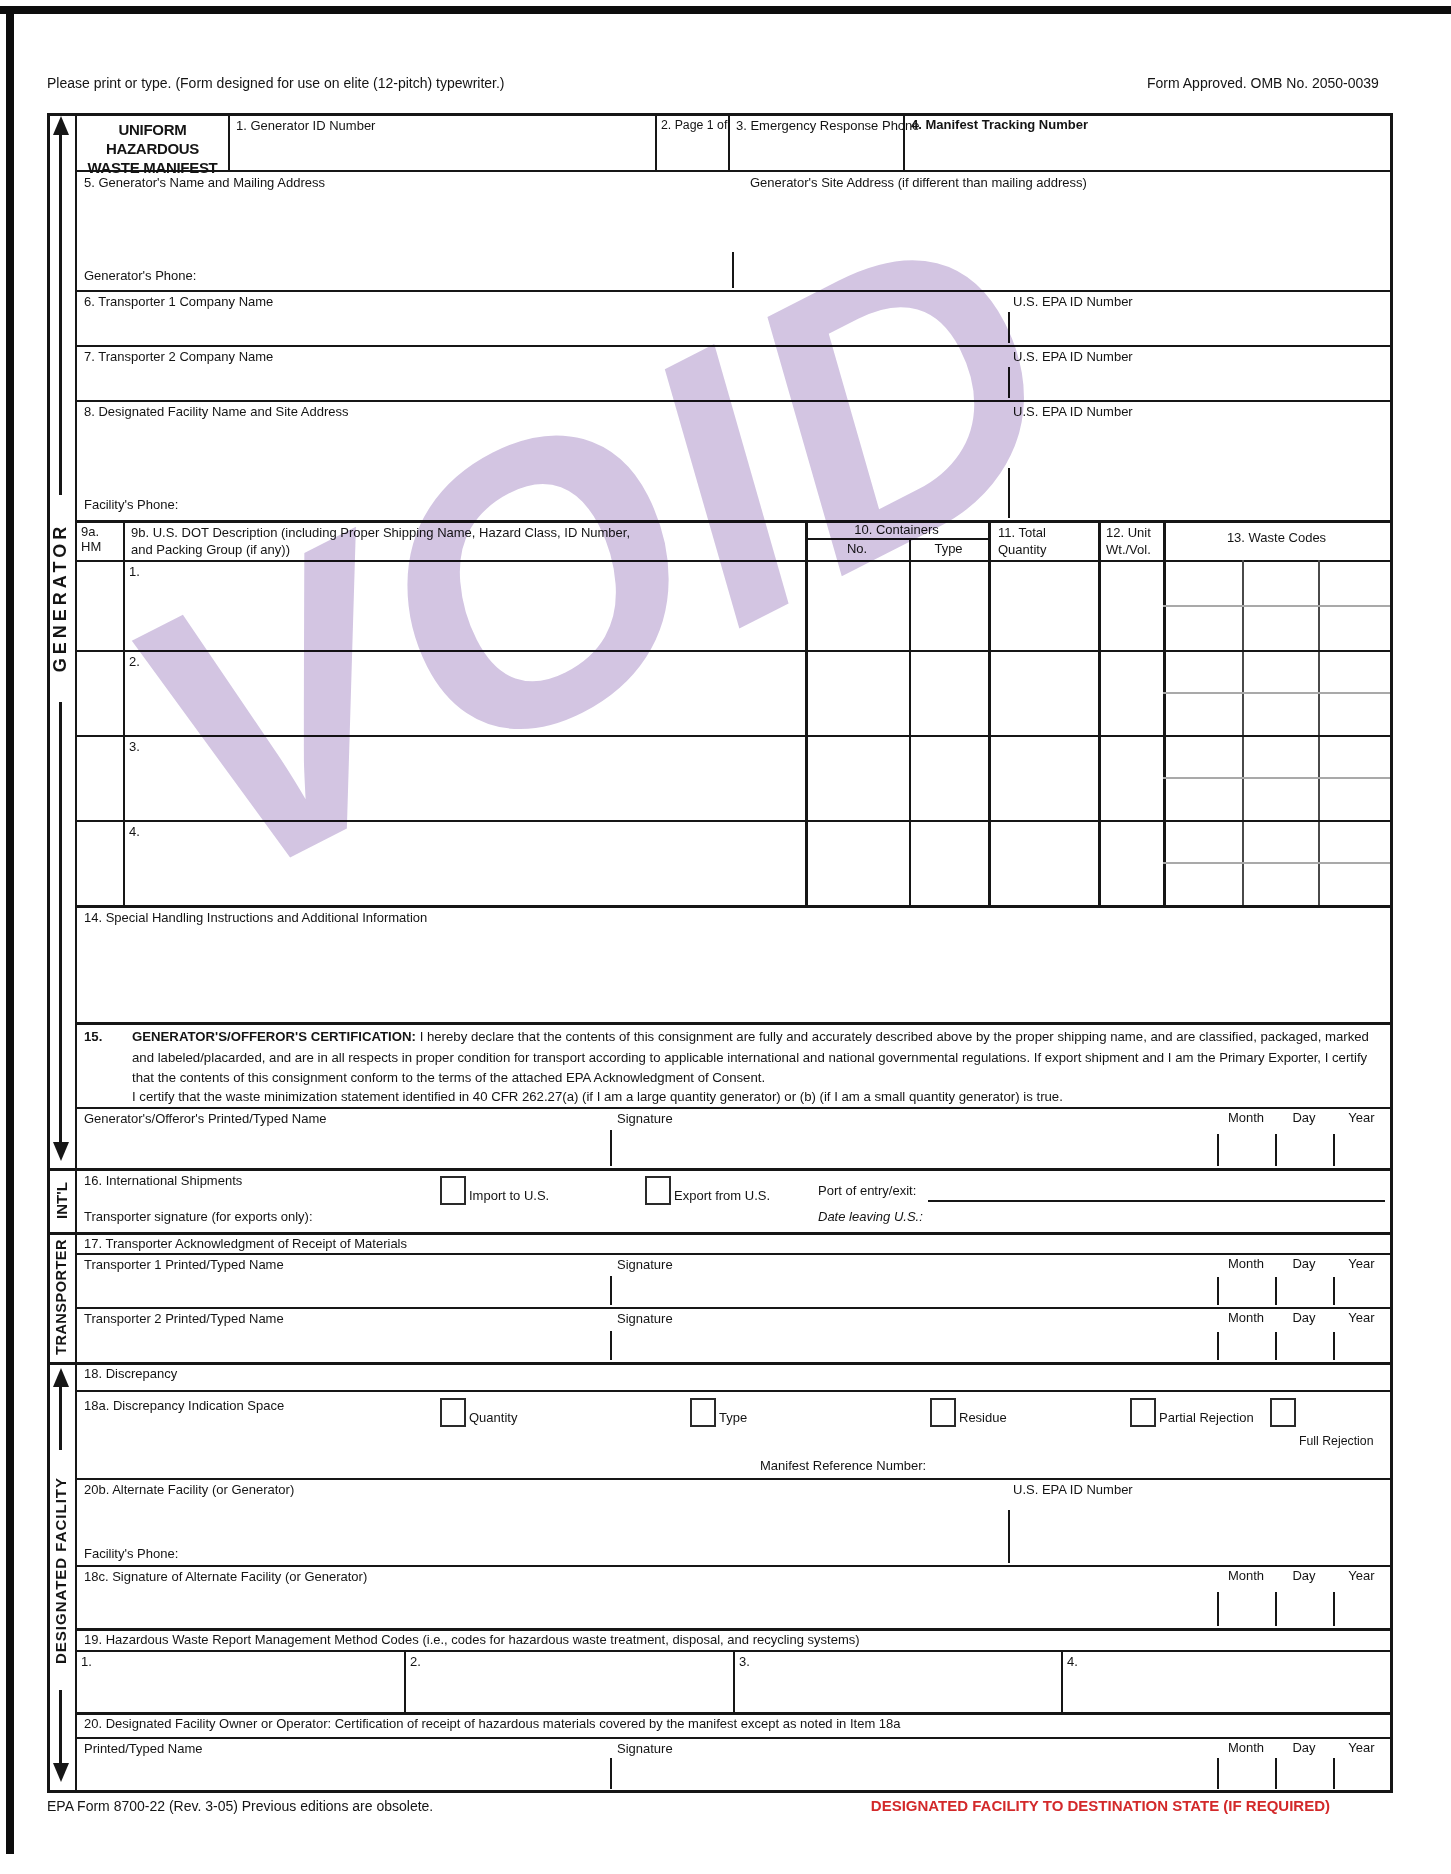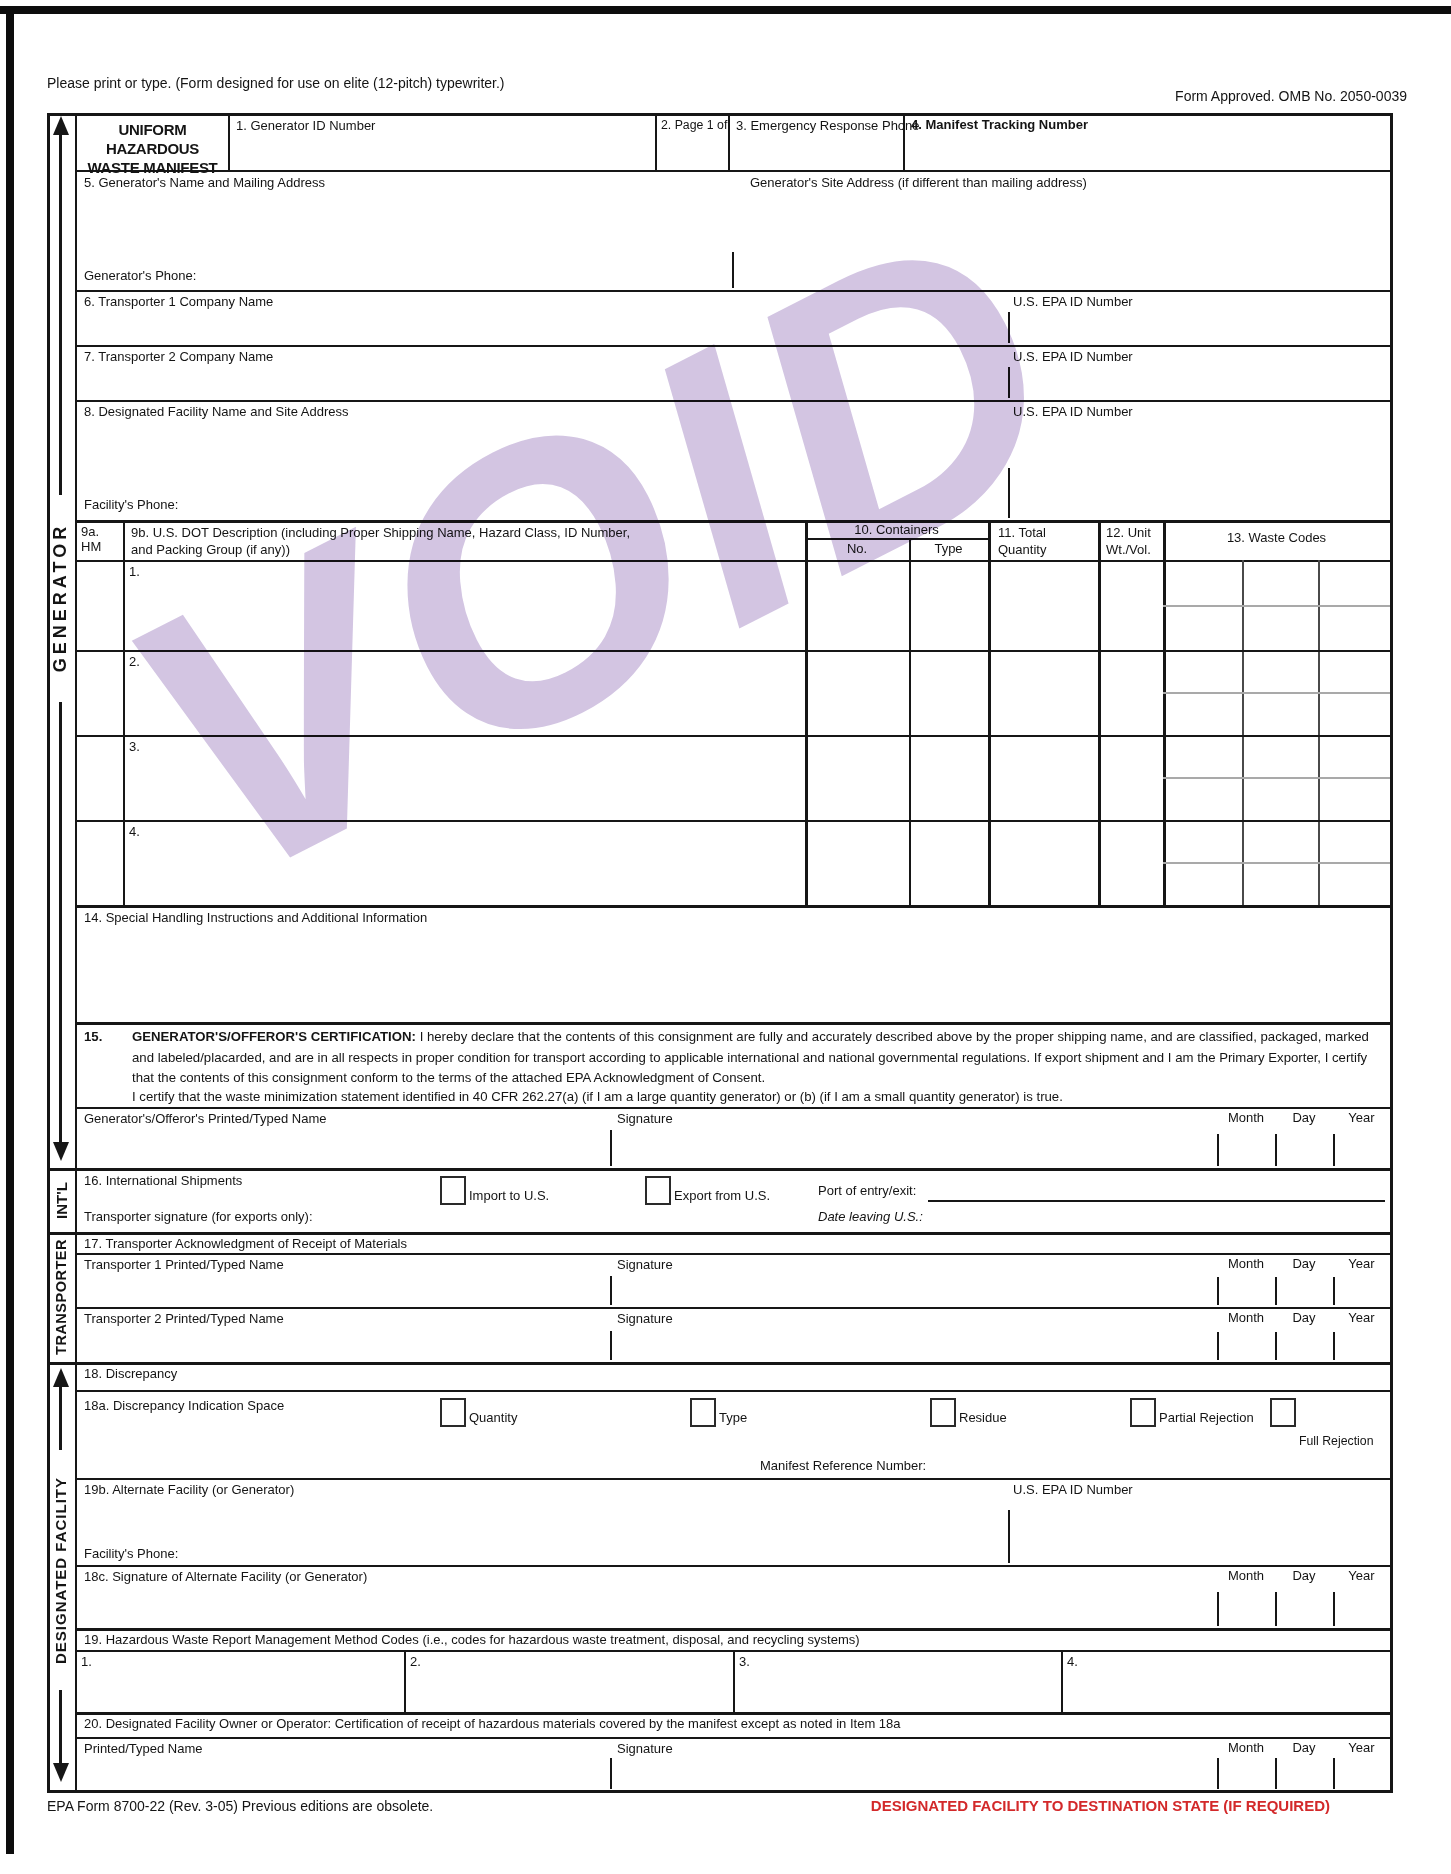--- a/index.html
+++ b/index.html
@@ -35,21 +35,21 @@
 <body>
 
 <div id="page">
 
   <div class="a" style="left:0;top:6px;width:1451px;height:8px;background:#0d0d0d;"></div>
   <div class="a" style="left:6px;top:6px;width:8px;height:1848px;background:#0d0d0d;"></div>
 
   <div id="watermark">VOID</div>
 
   <div class="lbl" style="left:47px;top:76px;font-size:14px;">Please print or type. (Form designed for use on elite (12-pitch) typewriter.)</div>
-  <div class="lbl" style="left:1147px;top:76px;width:260px;text-align:right;font-size:14px;margin-top:13px;">Form Approved. OMB No. 2050-0039</div>
+  <div class="lbl" style="left:1147px;top:76px;width:260px;text-align:left;font-size:14px;">Form Approved. OMB No. 2050-0039</div>
 
   <div class="hl h3" style="left:47px;top:113px;width:1346px;"></div>
   <div class="vl v3" style="left:47px;top:113px;height:1680px;"></div>
   <div class="vl" style="left:75px;top:113px;height:1677px;"></div>
   <div class="vl v3" style="left:1390px;top:113px;height:1680px;"></div>
   <div class="hl h3" style="left:47px;top:1790px;width:1346px;"></div>
 
   <div class="hl h3" style="left:47px;top:1168px;width:1343px;"></div>
   <div class="hl h3" style="left:47px;top:1232px;width:1343px;"></div>
   <div class="hl h3" style="left:47px;top:1362px;width:1343px;"></div>
@@ -255,21 +255,21 @@
   <div class="cb" style="left:930px;top:1398px;"></div>
   <div class="lbl" style="left:959px;top:1410px;">Residue</div>
   <div class="cb" style="left:1130px;top:1398px;"></div>
   <div class="lbl" style="left:1159px;top:1410px;">Partial Rejection</div>
   <div class="cb" style="left:1270px;top:1398px;"></div>
   <div class="lbl" style="left:1299px;top:1410px;font-size:12.3px;margin-top:24px;">Full Rejection</div>
   <div class="lbl" style="left:760px;top:1458px;">Manifest Reference Number:</div>
   <div class="fld" style="left:960px;top:1454px;width:425px;height:22px;"></div>
   <div class="hl" style="left:75px;top:1478px;width:1315px;"></div>
 
-  <div class="lbl" style="left:84px;top:1482px;">19b. Alternate Facility (or Generator)</div>
+  <div class="lbl" style="left:84px;top:1482px;">20b. Alternate Facility (or Generator)</div>
   <div class="lbl" style="left:1013px;top:1482px;">U.S. EPA ID Number</div>
   <div class="tick" style="left:1008px;top:1510px;height:53px;"></div>
   <div class="fld" style="left:77px;top:1498px;width:900px;height:45px;"></div>
   <div class="fld" style="left:1012px;top:1500px;width:375px;height:63px;"></div>
   <div class="lbl" style="left:84px;top:1546px;">Facility's Phone:</div>
   <div class="fld" style="left:200px;top:1542px;width:520px;height:22px;"></div>
   <div class="hl" style="left:75px;top:1565px;width:1315px;"></div>
 
   <div class="lbl" style="left:84px;top:1569px;">18c. Signature of Alternate Facility (or Generator)</div>
   <div class="fld" style="left:77px;top:1586px;width:1080px;height:40px;"></div>

